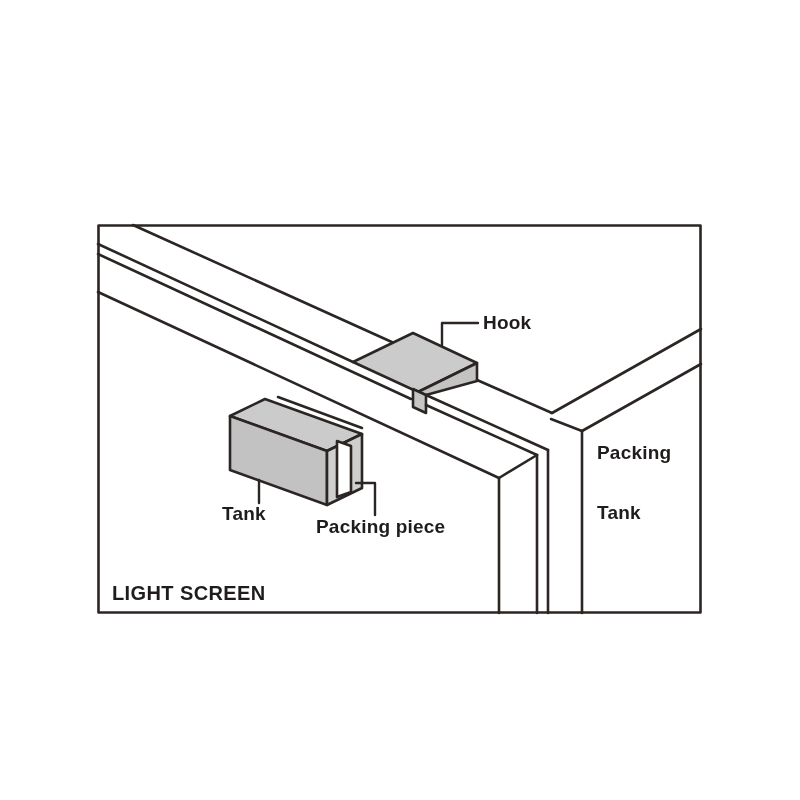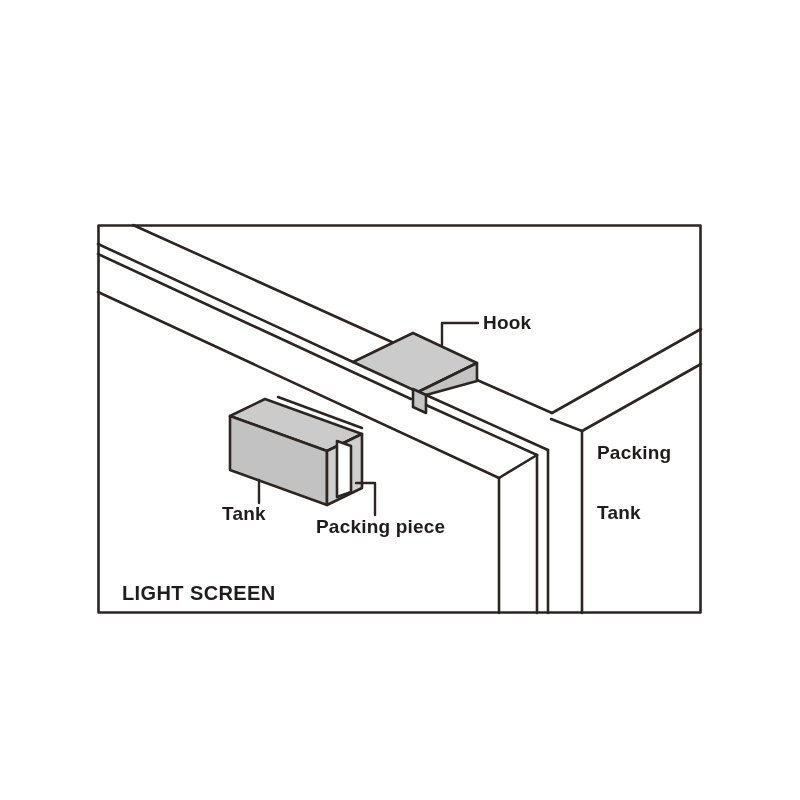--- a/index.html
+++ b/index.html
@@ -25,21 +25,21 @@
     font-size:19px;
     line-height:1.2;
     white-space:nowrap;
     letter-spacing:0.2px;
   }
   .lbl-hook{left:483px;top:312px;}
   .lbl-clamp{left:222px;top:503px;}
   .lbl-packing{left:294px;top:516px;margin-left:22px;}
   .lbl-aquarium{left:597px;top:442px;}
   .lbl-tank{left:597px;top:469px;margin-top:33px;}
-  .lbl-lightscreen{left:112px;top:581px;font-size:20px;letter-spacing:0.4px;margin-left:10px;}
+  .lbl-lightscreen{left:112px;top:581px;font-size:20px;letter-spacing:0.4px;}
 </style>
 </head>
 <body>
 
 <div class="canvas">
 
   <svg class="art" viewBox="0 0 800 800" stroke-linecap="round" stroke-linejoin="round">
 
     <g stroke="#2b2623" stroke-width="2.6" fill="none">
       <line x1="133" y1="225" x2="394" y2="343"></line>

